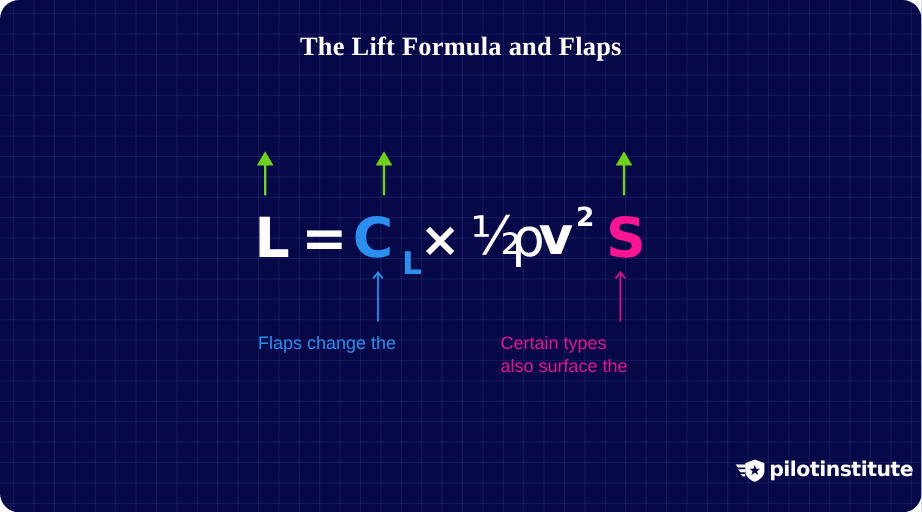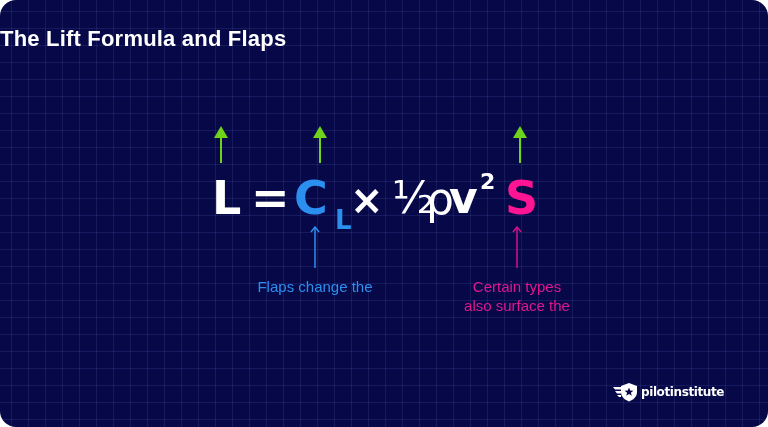--- a/index.html
+++ b/index.html
@@ -8,39 +8,39 @@
       position: absolute; left: 0; top: 0; width: 768px; height: 427px;
       border-radius: 16px; overflow: hidden;
       background-color: #060848;
       background-image:
         linear-gradient(to right, rgba(80,90,170,0.22) 1px, transparent 1px),
         linear-gradient(to bottom, rgba(80,90,170,0.22) 1px, transparent 1px);
       background-size: 17px 17px;
       background-position: 11px 11px;
     }
     .title {
-      position: absolute; left: 0; width: 768px; top: 26px; 
-      color: #ffffff; font-family: Liberation Sans, sans-serif; font-size: 22px; font-weight: 600;
+      position: absolute; left: 0; width: 768px; top: 26px; text-align: center;
+      color: #ffffff; font-family: Liberation Serif, serif; font-size: 22px; font-weight: 600;
       letter-spacing: 0.2px;
     }
     .glyph {
       position: absolute; font-family: "DejaVu Sans", sans-serif; font-weight: bold;
       line-height: 1; white-space: nowrap;
     }
     .up-arrow { position: absolute; }
     .note {
-      position: absolute; text-align: center;
+      position: absolute; 
       font-family: "Liberation Sans", sans-serif; font-size: 15px; line-height: 19px;
       white-space: nowrap;
     }
     .logo {
       position: absolute; left: 612px; top: 382px; display: flex; align-items: center; gap: 3px;
     }
     .logo-text {
-      color: #ffffff; font-family: "DejaVu Sans", sans-serif; font-weight: bold; font-size: 12px;
+      color: #ffffff; font-family: "DejaVu Sans", sans-serif; font-weight: bold; font-size: 17px;
       letter-spacing: -0.4px;
       text-align: right;
     }
   </style>
 </head>
 <body>
 
 <div class="card">
 
   <div class="title">The Lift Formula and Flaps</div>

